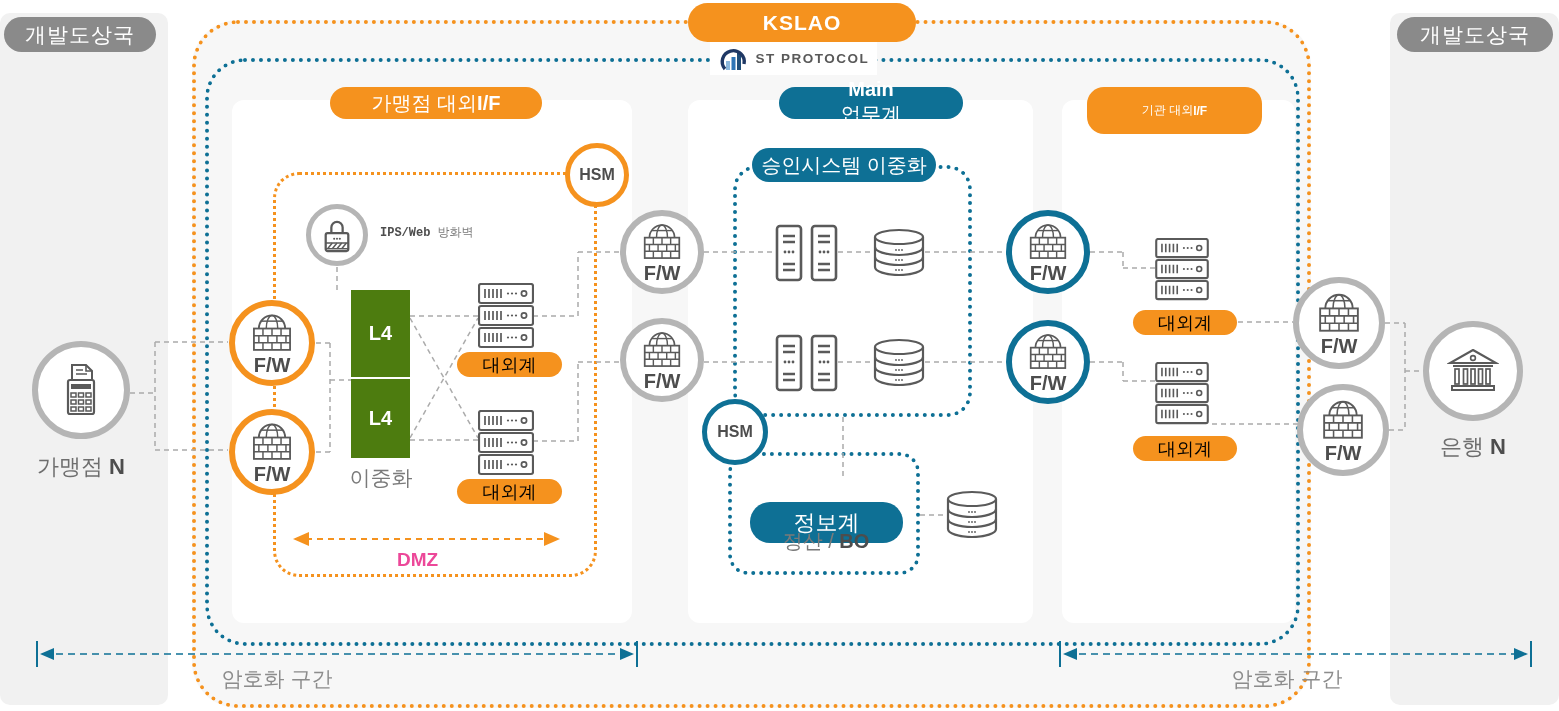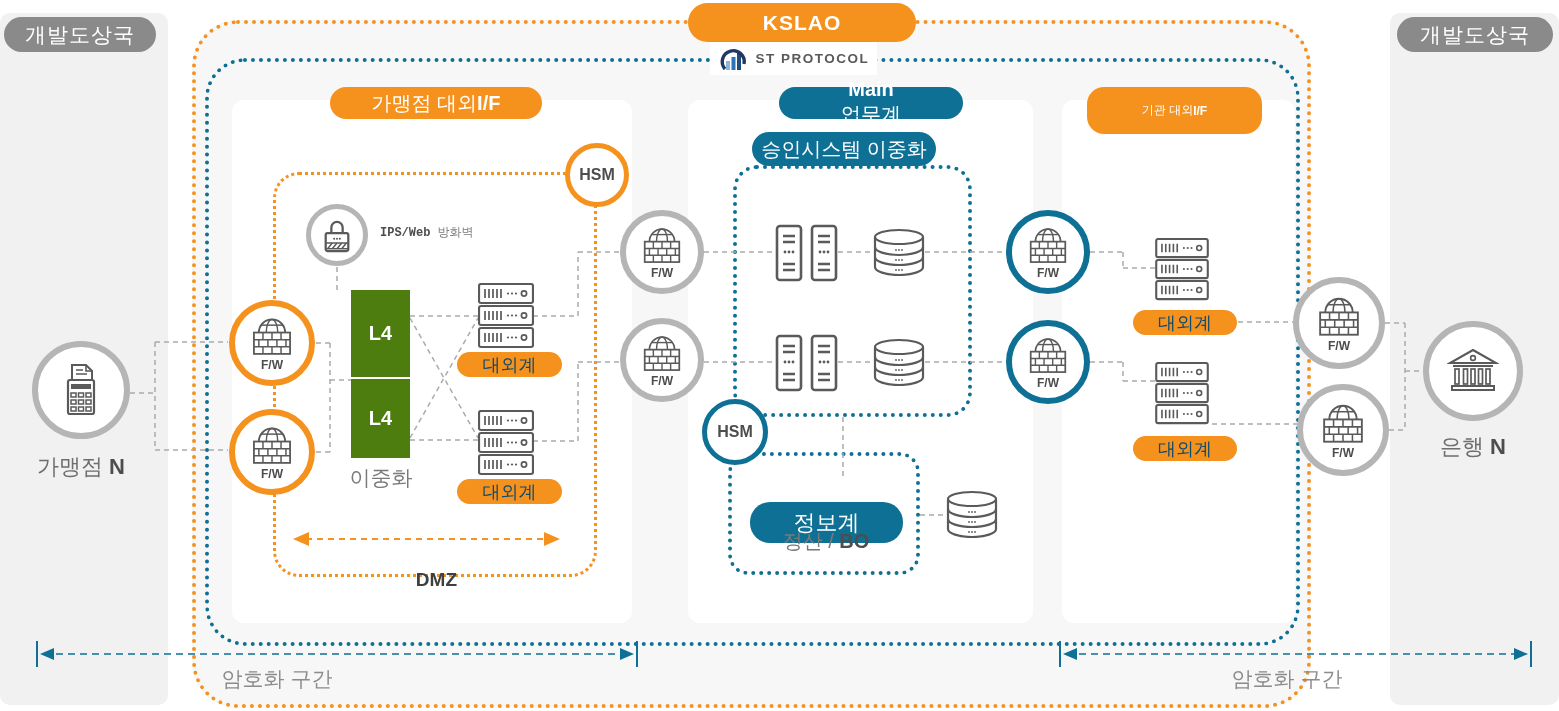--- a/index.html
+++ b/index.html
@@ -14,25 +14,25 @@
   .container{background:#f7f7f7;border:4px dotted #f5921e;border-radius:46px;box-sizing:border-box;}
   .teal-zone{border:4px dotted #0e7095;border-radius:40px;box-sizing:border-box;}
   .card{background:#ffffff;border-radius:12px;}
   .dotted-orange{border:3px dotted #f5921e;border-radius:26px;box-sizing:border-box;}
   .dotted-teal{border:4px dotted #0e7095;border-radius:24px;box-sizing:border-box;}
   .circle{background:#fff;border-radius:50%;display:flex;flex-direction:column;align-items:center;justify-content:center;box-sizing:border-box;}
   .ring-gray{border:6px solid #b5b5b5;}
   .ring-orange{border:6px solid #f5921e;}
   .ring-teal{border:6px solid #0e7095;}
   .ring-thin-gray{border:5px solid #b5b5b5;}
-  .fw-text{font-weight:bold;font-size:12px;color:#4d4d4d;margin-top:2px;}
+  .fw-text{font-weight:bold;font-size:20px;color:#4d4d4d;margin-top:2px;}
   .hsm-text{font-weight:bold;font-size:16px;color:#4d4d4d;}
   .l4box{background:#4d7c0f;color:#fff;display:flex;align-items:center;justify-content:center;
          font-weight:bold;font-size:20px;}
-  .ext-pill{background:#f5921e;color:#0c4a6e;border-radius:13px;display:flex;align-items:center;justify-content:center;font-size:18px;}
+  .ext-pill{background:#f5921e;color:#000000;border-radius:13px;display:flex;align-items:center;justify-content:center;font-size:18px;}
   .lbl{color:#7a7a7a;}
   .z1{z-index:1}.z2{z-index:2}.z3{z-index:3}.z4{z-index:4}
   .ctr{display:flex;align-items:center;justify-content:center;}
   svg{display:block;}
 </style>
 </head>
 <body>
 
 <svg width="0" height="0" style="position:absolute">
   <defs>
@@ -274,21 +274,21 @@
     </div>
   <div class="abs z4" style="left:478px;top:410px;">
       <svg width="56" height="66" viewBox="0 0 56 66">
         <use href="#ic-rack3"></use>
       </svg>
     </div>
   <div class="abs ext-pill z4" style="left:457px;top:479px;width:105px;height:25px;">
       <span>대외계</span>
     </div>
 
-  <div class="abs z4" style="left:397px;top:549px;width:60px;text-align:right;font-size:19px;font-weight:bold;color:#404040;margin-top:20px;"><span>DMZ</span></div>
+  <div class="abs z4" style="left:397px;top:549px;width:60px;text-align:left;font-size:19px;font-weight:bold;color:#ec4899;"><span>DMZ</span></div>
 
   <div class="abs circle ring-gray z4" style="left:620px;top:210px;width:84px;height:84px;">
     <span>
         <svg width="44" height="40" viewBox="0 0 56 50">
           <use href="#ic-firewall"></use>
         </svg>
       </span>
     <span class="fw-text">F/W</span>
   </div>
   <div class="abs circle ring-gray z4" style="left:620px;top:318px;width:84px;height:84px;">
@@ -297,21 +297,21 @@
           <use href="#ic-firewall"></use>
         </svg>
       </span>
     <span class="fw-text">F/W</span>
   </div>
 
   <div class="abs circle z4" style="left:702px;top:399px;width:66px;height:66px;border:5px solid #0e7095;">
     <span class="hsm-text">HSM</span>
   </div>
 
-  <div class="abs teal-pill z4" style="left:752px;top:132px;width:184px;height:34px;font-size:20px;">
+  <div class="abs teal-pill z4" style="left:752px;top:148px;width:184px;height:34px;font-size:20px;">
       <span>승인시스템 이중화</span>
     </div>
 
   <div class="abs z4" style="left:775px;top:224px;">
     <svg width="63" height="58" viewBox="0 0 63 58">
         <use href="#ic-tower" x="0"></use>
         <use href="#ic-tower" x="35"></use>
       </svg>
   </div>
   <div class="abs z4" style="left:873px;top:228px;">

